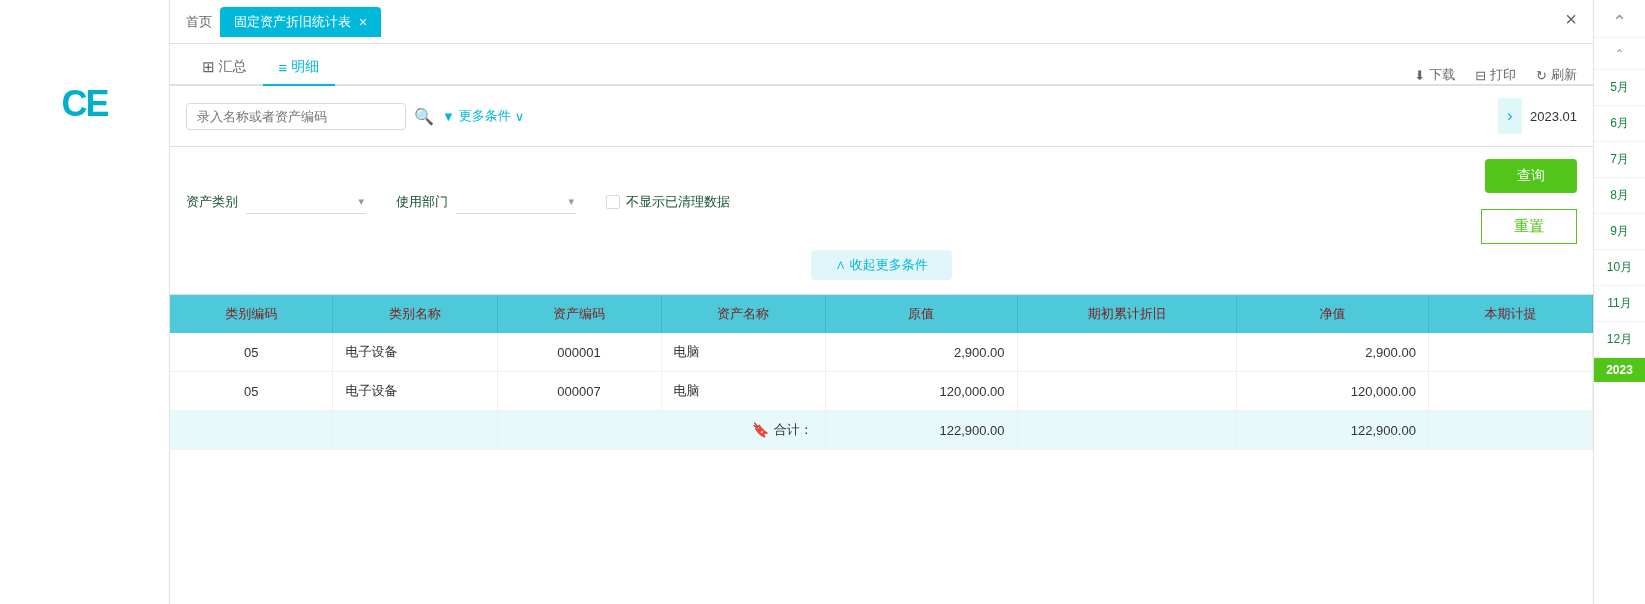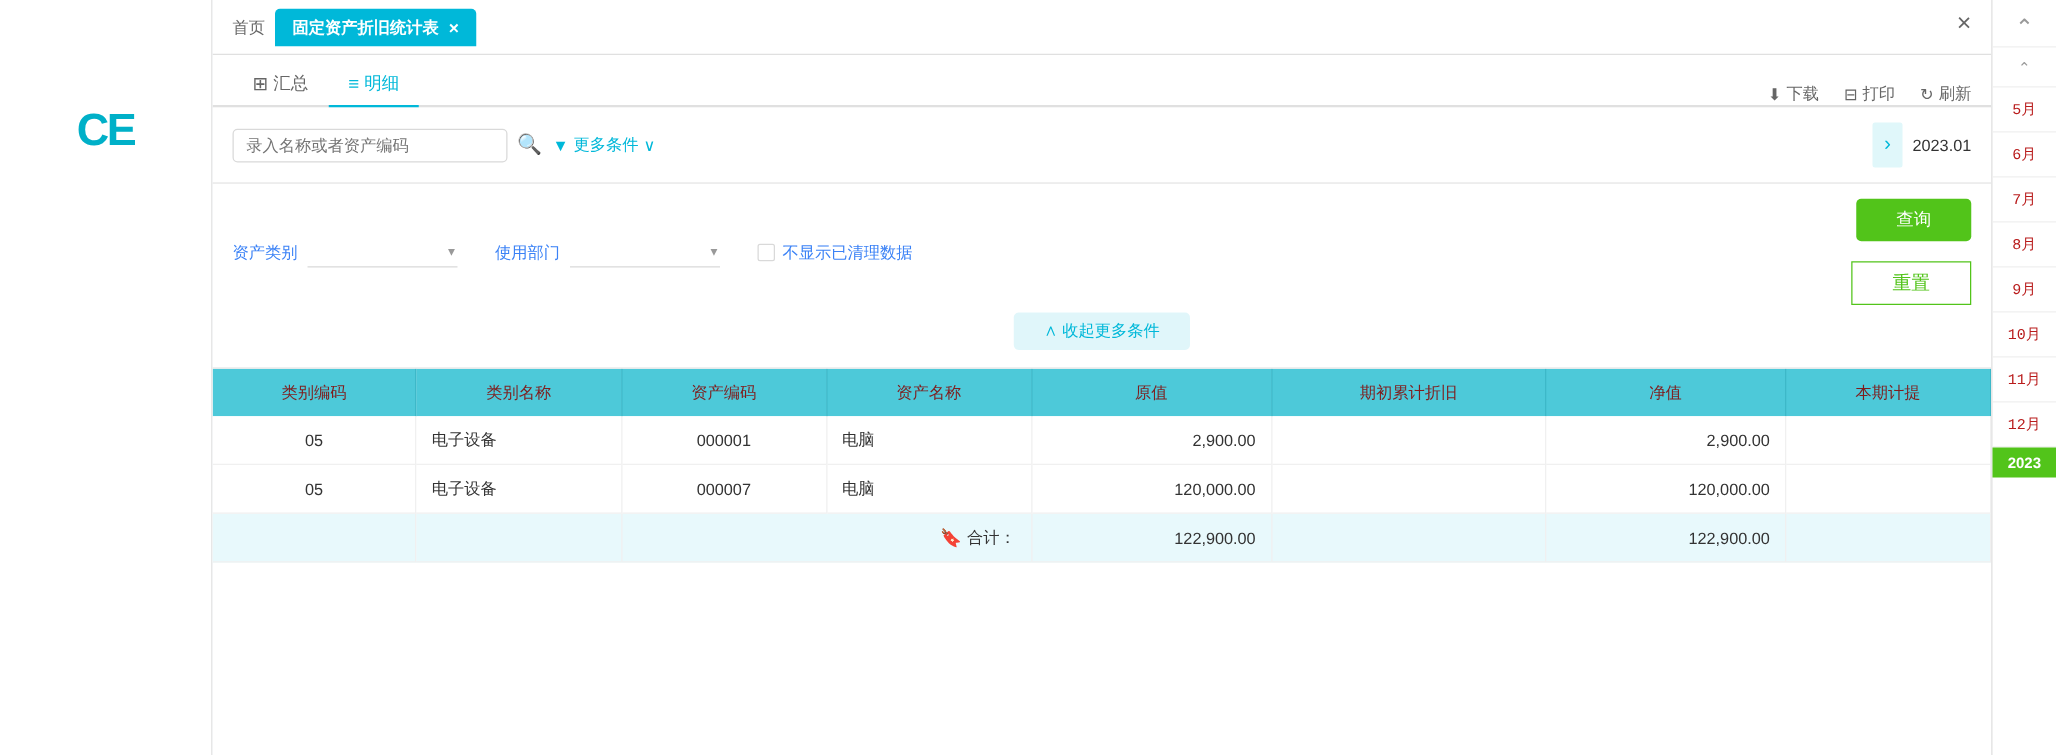--- a/index.html
+++ b/index.html
@@ -56,21 +56,20 @@
       display: flex;
       align-items: center;
       background: #00b8d9;
       color: #fff;
       padding: 6px 14px;
       border-radius: 4px 4px 0 0;
       font-size: 13px;
       margin-right: 20px;
       cursor: pointer;
       position: relative;
-      font-weight: bold;
     }
     .nav-tab .close-btn {
       margin-left: 8px;
       font-size: 14px;
       cursor: pointer;
     }
 
     
     .tab-bar {
       background: #fff;
@@ -157,21 +156,21 @@
       gap: 30px;
       flex-wrap: wrap;
     }
     .filter-group {
       display: flex;
       align-items: center;
       gap: 8px;
     }
     .filter-label {
       font-size: 13px;
-      color: #3b82f6;
+      color: #14532d;
       white-space: nowrap;
       text-align: center;
     }
     .filter-select {
       border: none;
       border-bottom: 1px solid #d9d9d9;
       padding: 4px 20px 4px 4px;
       font-size: 13px;
       color: #333;
       min-width: 120px;
@@ -325,25 +324,24 @@
       font-size: 18px;
       cursor: pointer;
       border-bottom: 1px solid #f0f0f0;
     }
     .month-item {
       width: 52px;
       height: 36px;
       display: flex;
       align-items: center;
       justify-content: center;
-      color: #b91c1c;
+      color: #15803d;
       font-size: 12px;
       cursor: pointer;
       border-bottom: 1px solid #f0f0f0;
-      font-family: Liberation Mono, monospace;
     }
     .month-year-badge {
       width: 52px;
       height: 24px;
       background: #52c41a;
       display: flex;
       align-items: center;
       justify-content: center;
       color: #fff;
       font-size: 12px;

